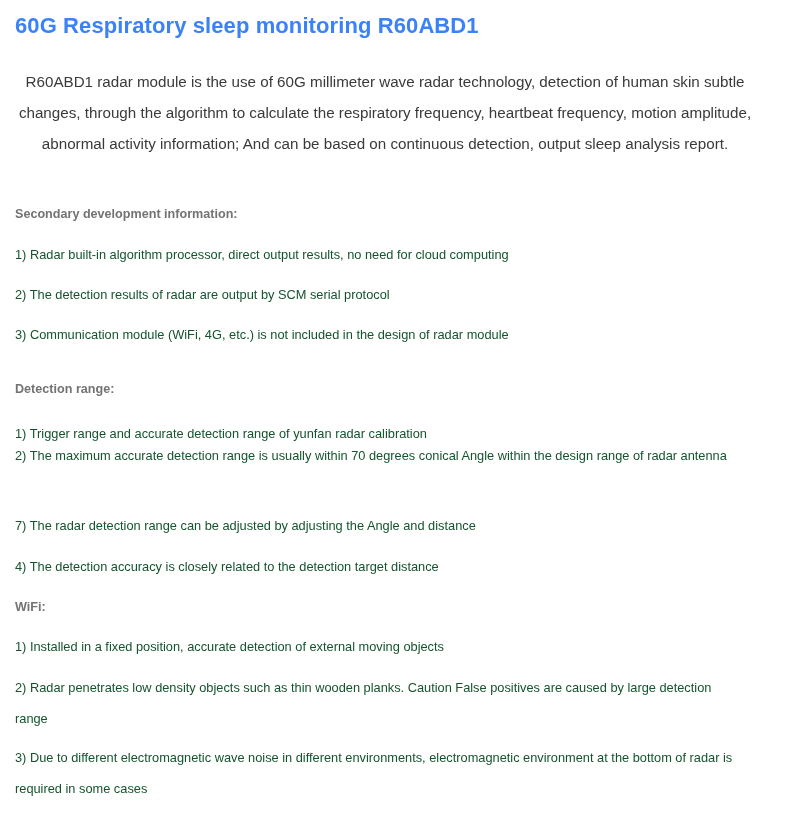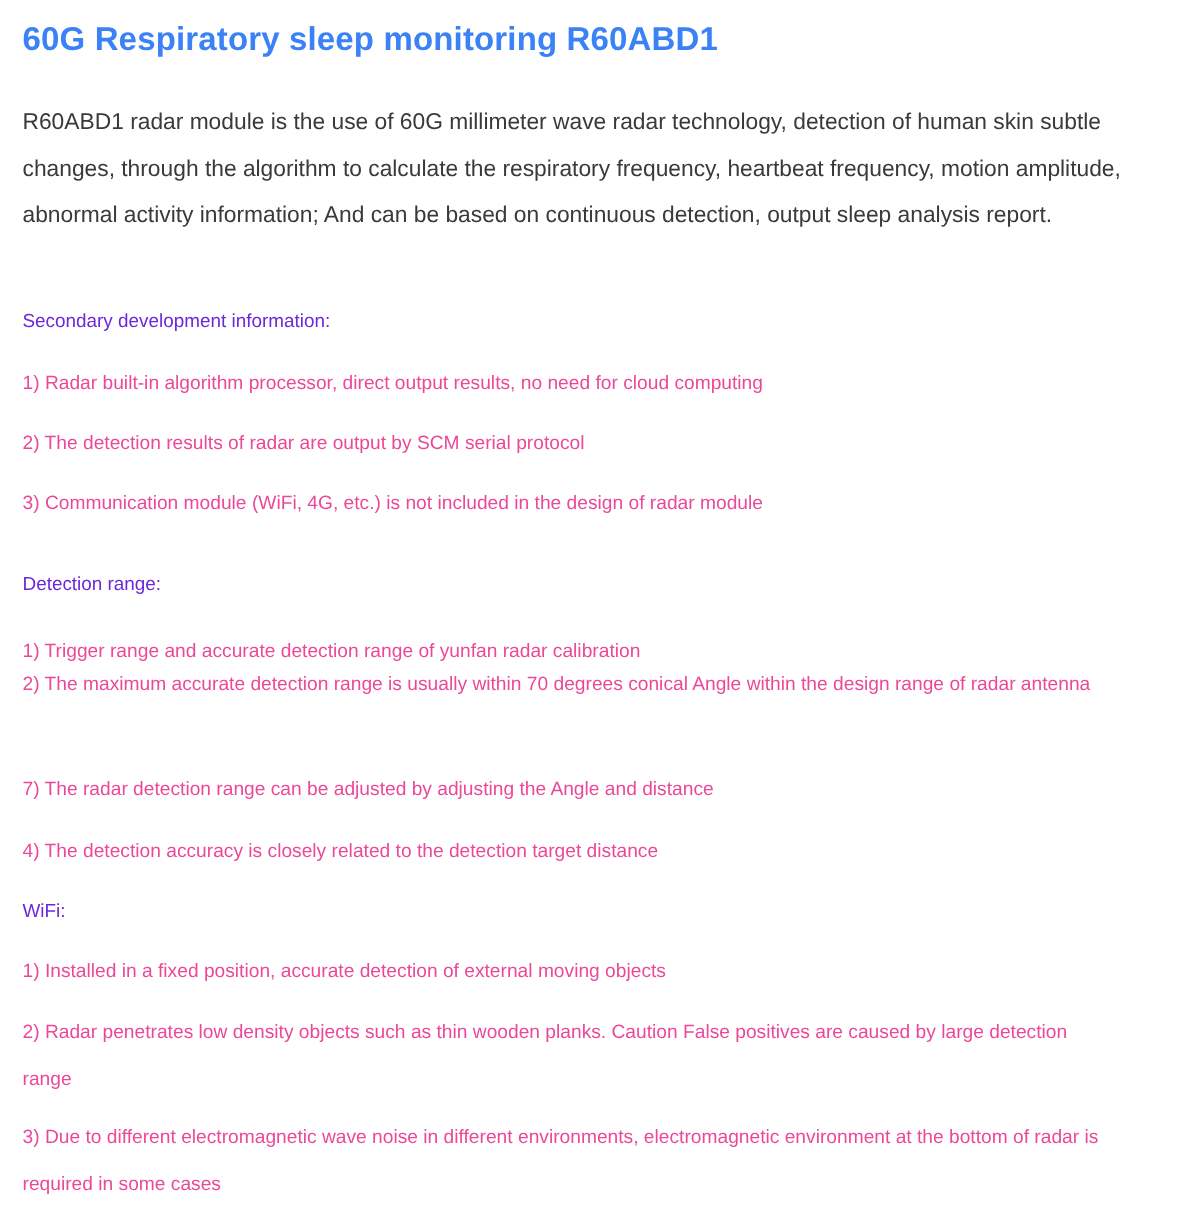--- a/index.html
+++ b/index.html
@@ -31,38 +31,39 @@
     }
     .intro {
       position: absolute;
       left: 15px;
       top: 66px;
       width: 740px;
       margin: 0;
       font-size: 15.2px;
       line-height: 31px;
       color: #3a3a3a;
+      text-align: center;
     }
     .section-heading {
       position: absolute;
       left: 15px;
       margin: 0;
       font-size: 12.6px;
-      font-weight: normal;
-      color: #6d28d9;
+      font-weight: bold;
+      color: #737373;
       white-space: nowrap;
     }
     .item {
       position: absolute;
       left: 15px;
       margin: 0;
       width: 720px;
       font-size: 12.8px;
       line-height: 31px;
-      color: #ec4899;
+      color: #14532d;
     }
   </style>
 </head>
 <body>
 
 <div class="doc">
   <h1 class="title">60G Respiratory sleep monitoring R60ABD1</h1>
 
   <p class="intro">R60ABD1 radar module is the use of 60G millimeter wave radar technology, detection of human skin subtle changes, through the algorithm to calculate the respiratory frequency, heartbeat frequency, motion amplitude, abnormal activity information; And can be based on continuous detection, output sleep analysis report.</p>
 

